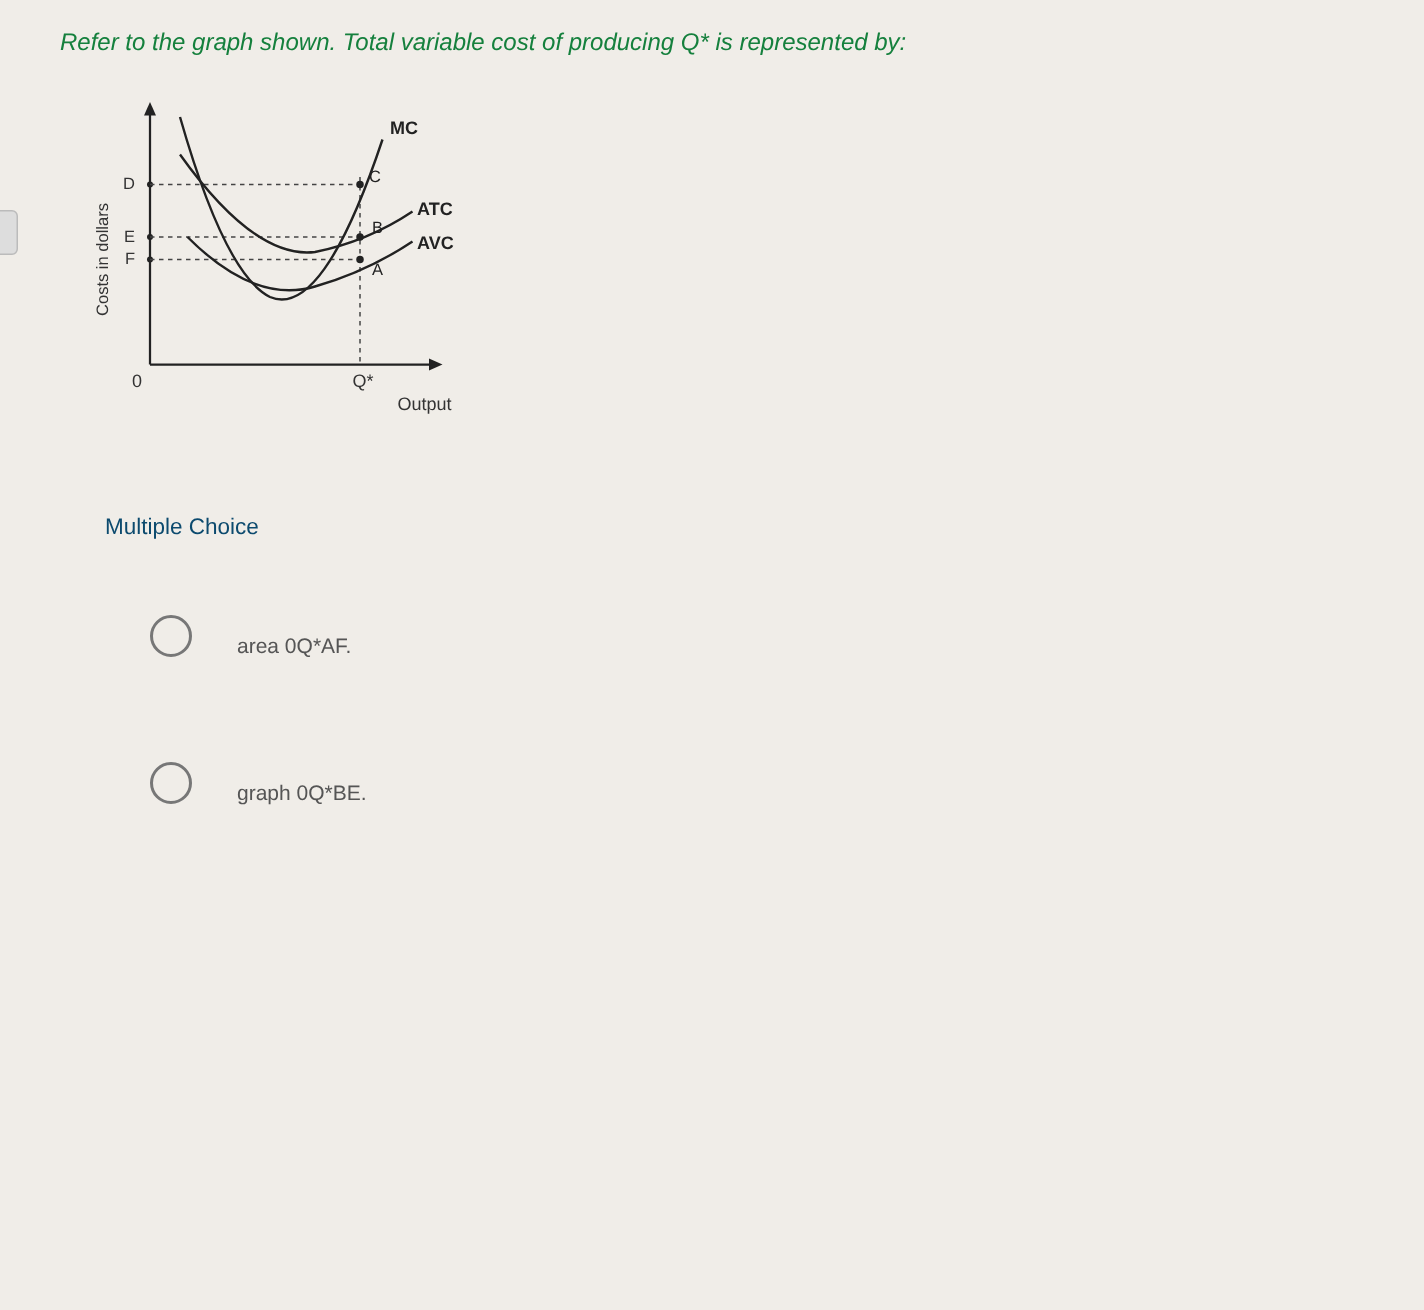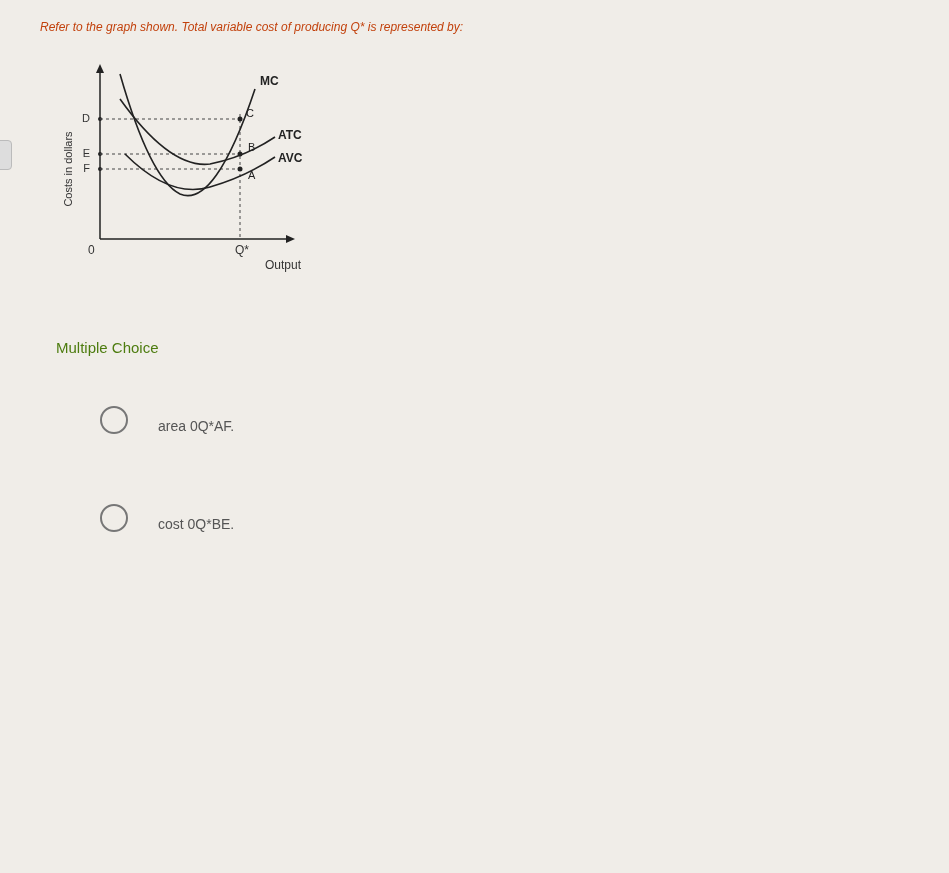--- a/index.html
+++ b/index.html
@@ -7,37 +7,37 @@
       font-family: Arial, Helvetica, sans-serif;
       background: #f0ede8;
       width: 949px;
       height: 873px;
       padding: 20px 40px;
       color: #333;
       position: relative;
       overflow: hidden;
     }
     .question-text {
-      font-size: 12px;
-      color: #c2410c;
+      font-size: 16px;
+      color: #15803d;
       margin-bottom: 25px;
       font-style: italic;
     }
     .graph-container {
       margin-left: 20px;
       margin-bottom: 60px;
       position: relative;
       width: 260px;
       height: 220px;
     }
     .graph-svg { display: block; }
     .mc-header {
       font-size: 15px;
-      color: #4d7c0f;
-      margin-left: 16px;
+      color: #0c4a6e;
+      margin-left: 30px;
       margin-bottom: 50px;
     }
     .choice-list {
       margin-left: 60px;
     }
     .choice {
       display: flex;
       align-items: flex-end;
       margin-bottom: 70px;
     }
@@ -127,15 +127,15 @@
 
 <div class="mc-header">Multiple Choice</div>
 
 <div class="choice-list">
   <div class="choice">
     <div class="radio-circle"></div>
     <div class="choice-label">area 0Q*AF.</div>
   </div>
   <div class="choice">
     <div class="radio-circle"></div>
-    <div class="choice-label">cost 0Q*BE.</div>
+    <div class="choice-label">graph 0Q*BE.</div>
   </div>
 </div>
 
 </body></html>

